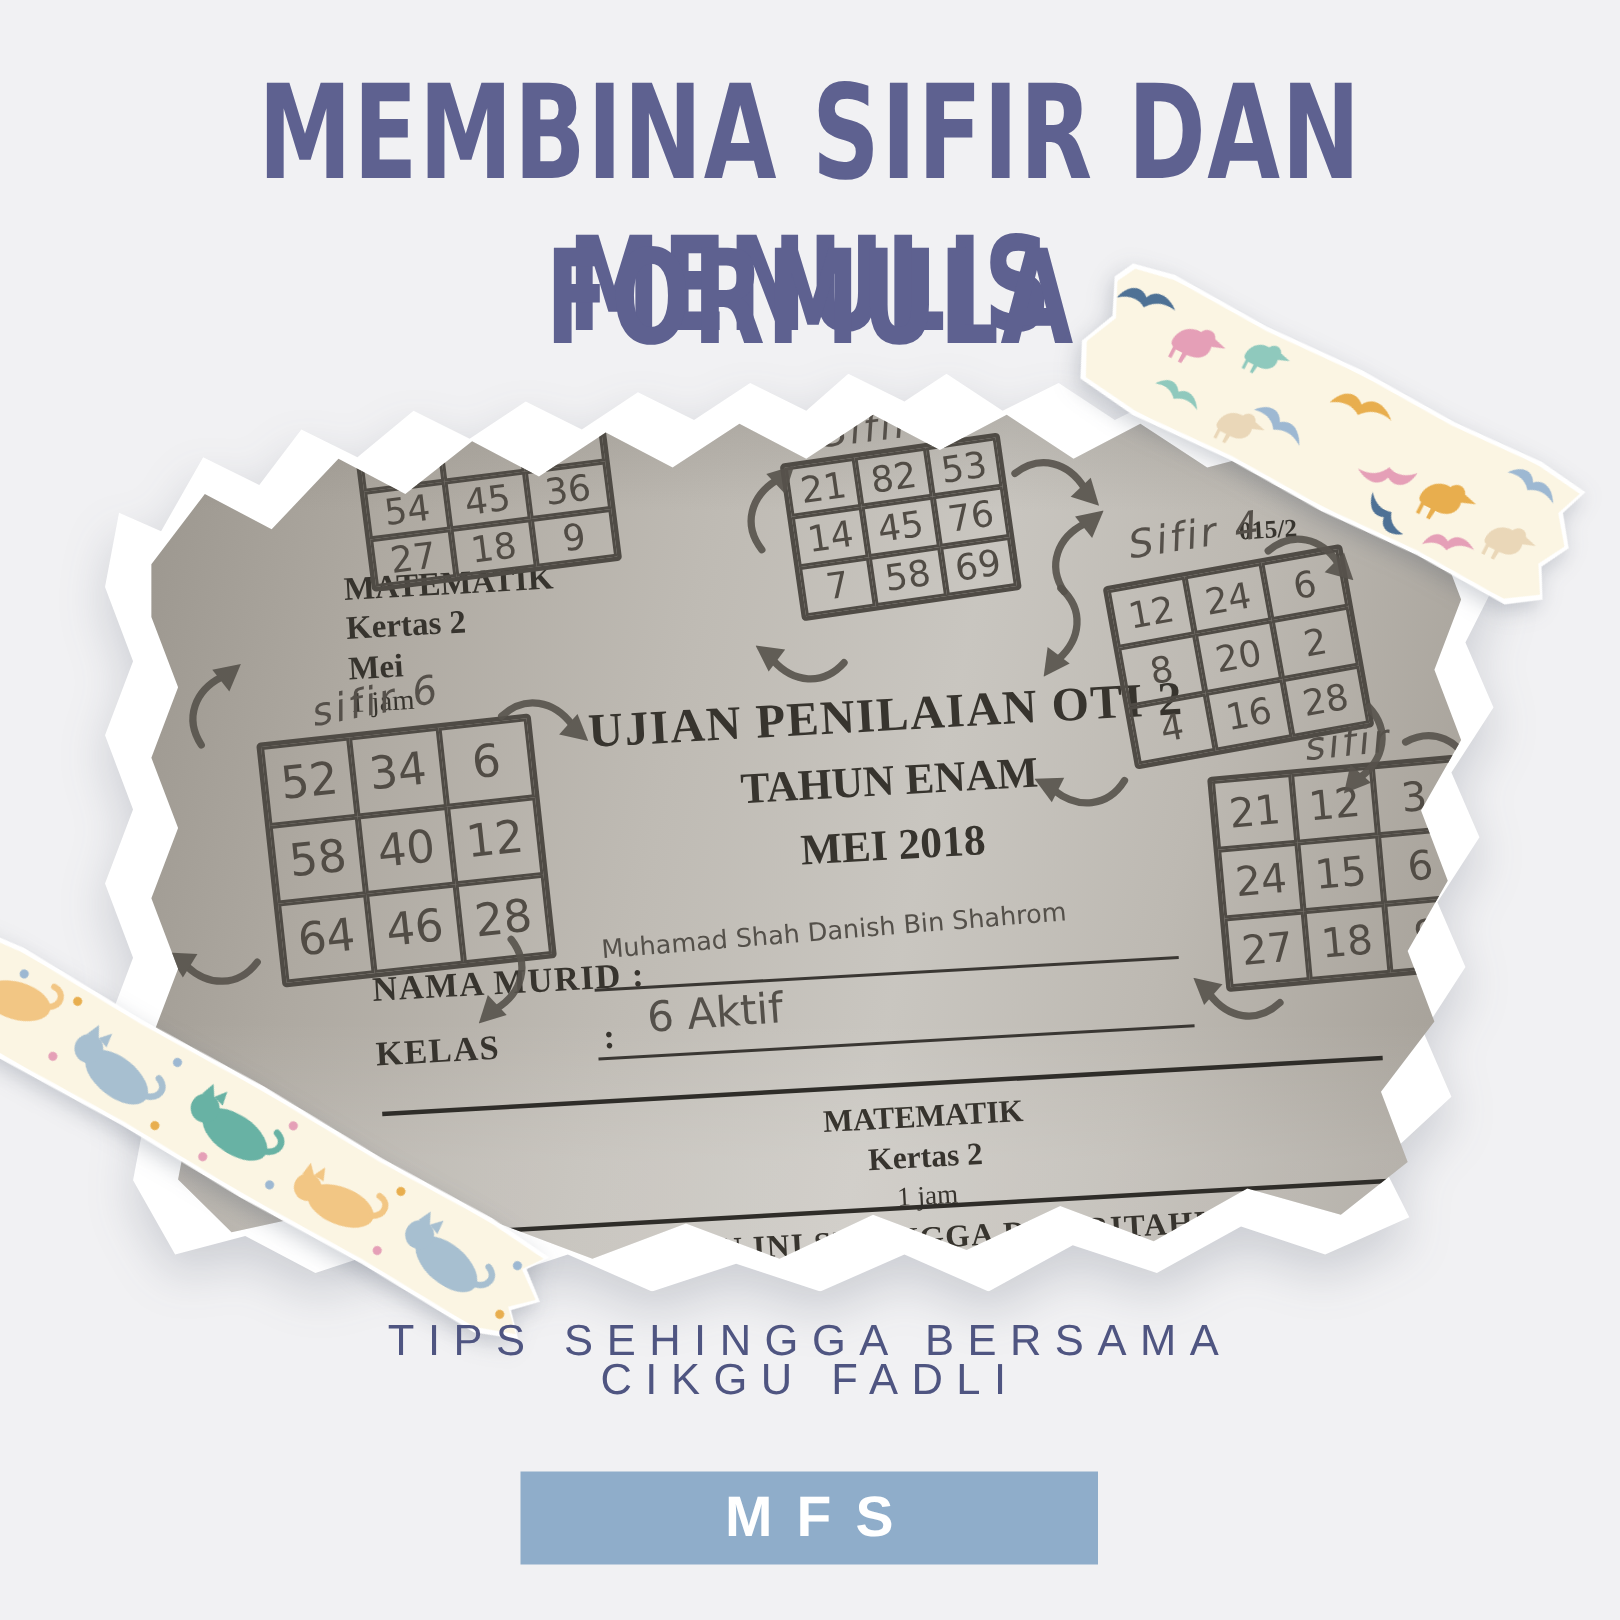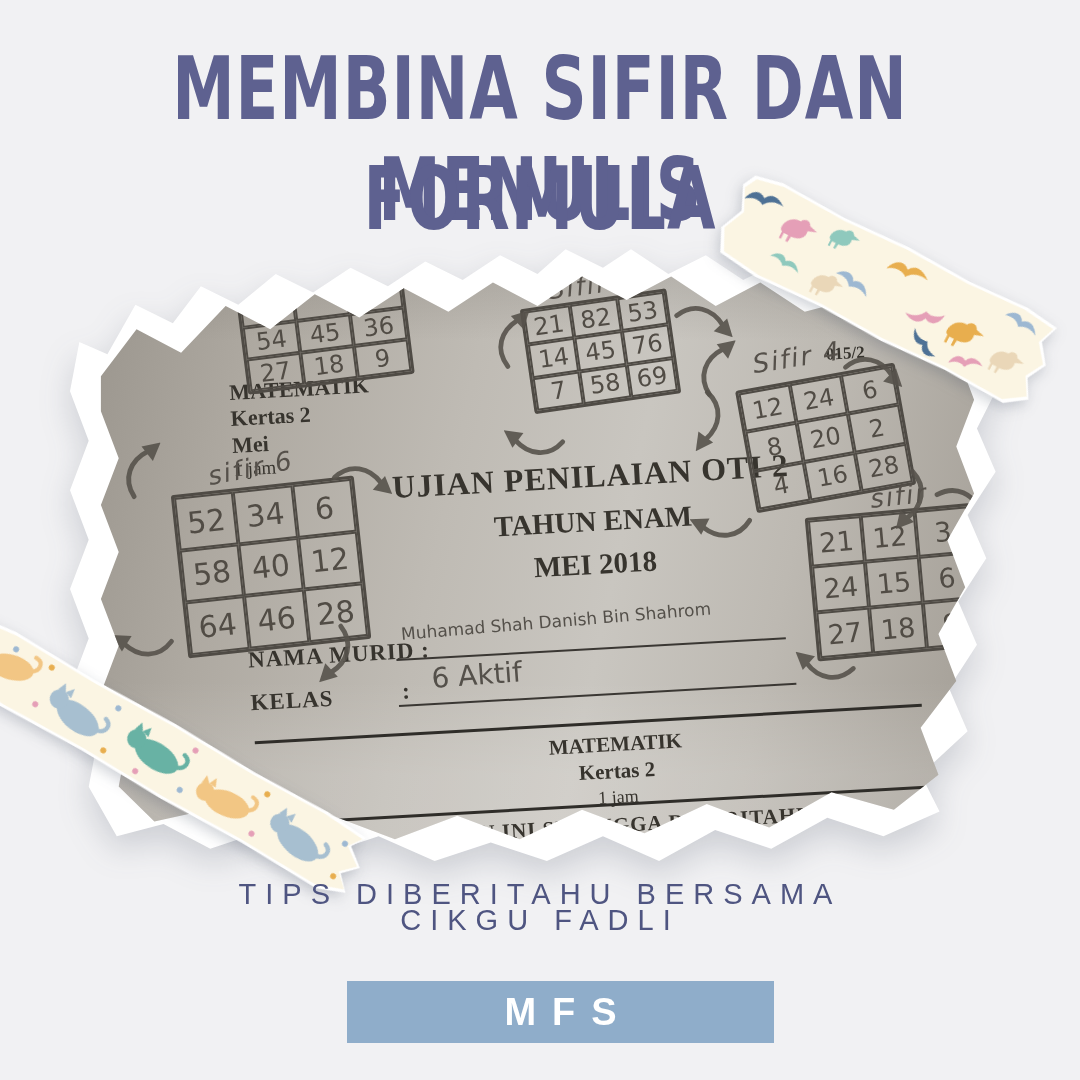--- a/index.html
+++ b/index.html
@@ -18,21 +18,21 @@
   .title.l1{top:38px;}
   .title.l2{top:148px;}
   
   .tagline{
     position:absolute;left:0;width:1080px;text-align:center;
     color:#4f5581;font-size:29px;letter-spacing:9px;font-weight:500;
   }
   .tagline.l1{top:878px;}
   .tagline.l2{top:904px;}
   .badge{
-    position:absolute;left:347px;top:981px;width:427px;height:62px;
+    position:absolute;left:347px;top:981px;width:385px;height:62px;
     background:#8fadca;display:flex;align-items:center;justify-content:center;
     color:#fff;font-size:38px;letter-spacing:16px;font-weight:600;text-indent:16px;
   }
   
   .torn-wrap{position:absolute;left:70px;top:243px;width:935px;height:618px;
     filter:drop-shadow(0 14px 16px rgba(60,70,90,.20));}
   .torn-white{
     position:absolute;inset:0;background:#ffffff;
     clip-path:polygon(0% 24%,1% 16%,4% 18%,7% 10%,11% 13%,14% 7%,18% 10%,22% 5%,26% 8%,30% 4%,34% 7%,38% 3%,42% 6%,46% 2%,50% 5%,53% 1%,57% 4%,60% 1%,64% 5%,68% 2%,72% 6%,76% 3%,80% 8%,83% 5%,86% 10%,89% 8%,92% 13%,95% 11%,97% 17%,99% 24%,97% 30%,99% 37%,96% 44%,98% 51%,95% 58%,97% 65%,94% 72%,96% 79%,91% 86%,93% 92%,87% 96%,81% 93%,75% 98%,69% 95%,63% 100%,57% 96%,51% 100%,45% 97%,39% 100%,33% 96%,27% 99%,21% 95%,15% 98%,10% 94%,5% 96%,2% 88%,3% 80%,0% 72%,2% 64%,0% 56%,2% 48%,0% 40%,2% 32%);
   }
@@ -314,15 +314,15 @@
       <circle cx="342" cy="12" r="3" fill="#e8ae4e"></circle>
         <circle cx="348" cy="54" r="3" fill="#e59fb7"></circle>
       <circle cx="434" cy="16" r="3" fill="#9db8d2"></circle>
         <circle cx="440" cy="50" r="3" fill="#e8ae4e"></circle>
       <circle cx="52" cy="12" r="3" fill="#9db8d2"></circle>
         <circle cx="216" cy="58" r="3" fill="#e59fb7"></circle>
     </svg>
   </div>
 </div>
 
-<div class="tagline l1">TIPS DIBERITAHU BERSAMA</div>
+<div class="tagline l1">TIPS SEHINGGA BERSAMA</div>
 <div class="tagline l2">CIKGU FADLI</div>
 <div class="badge">MFS</div>
 
 </body></html>

